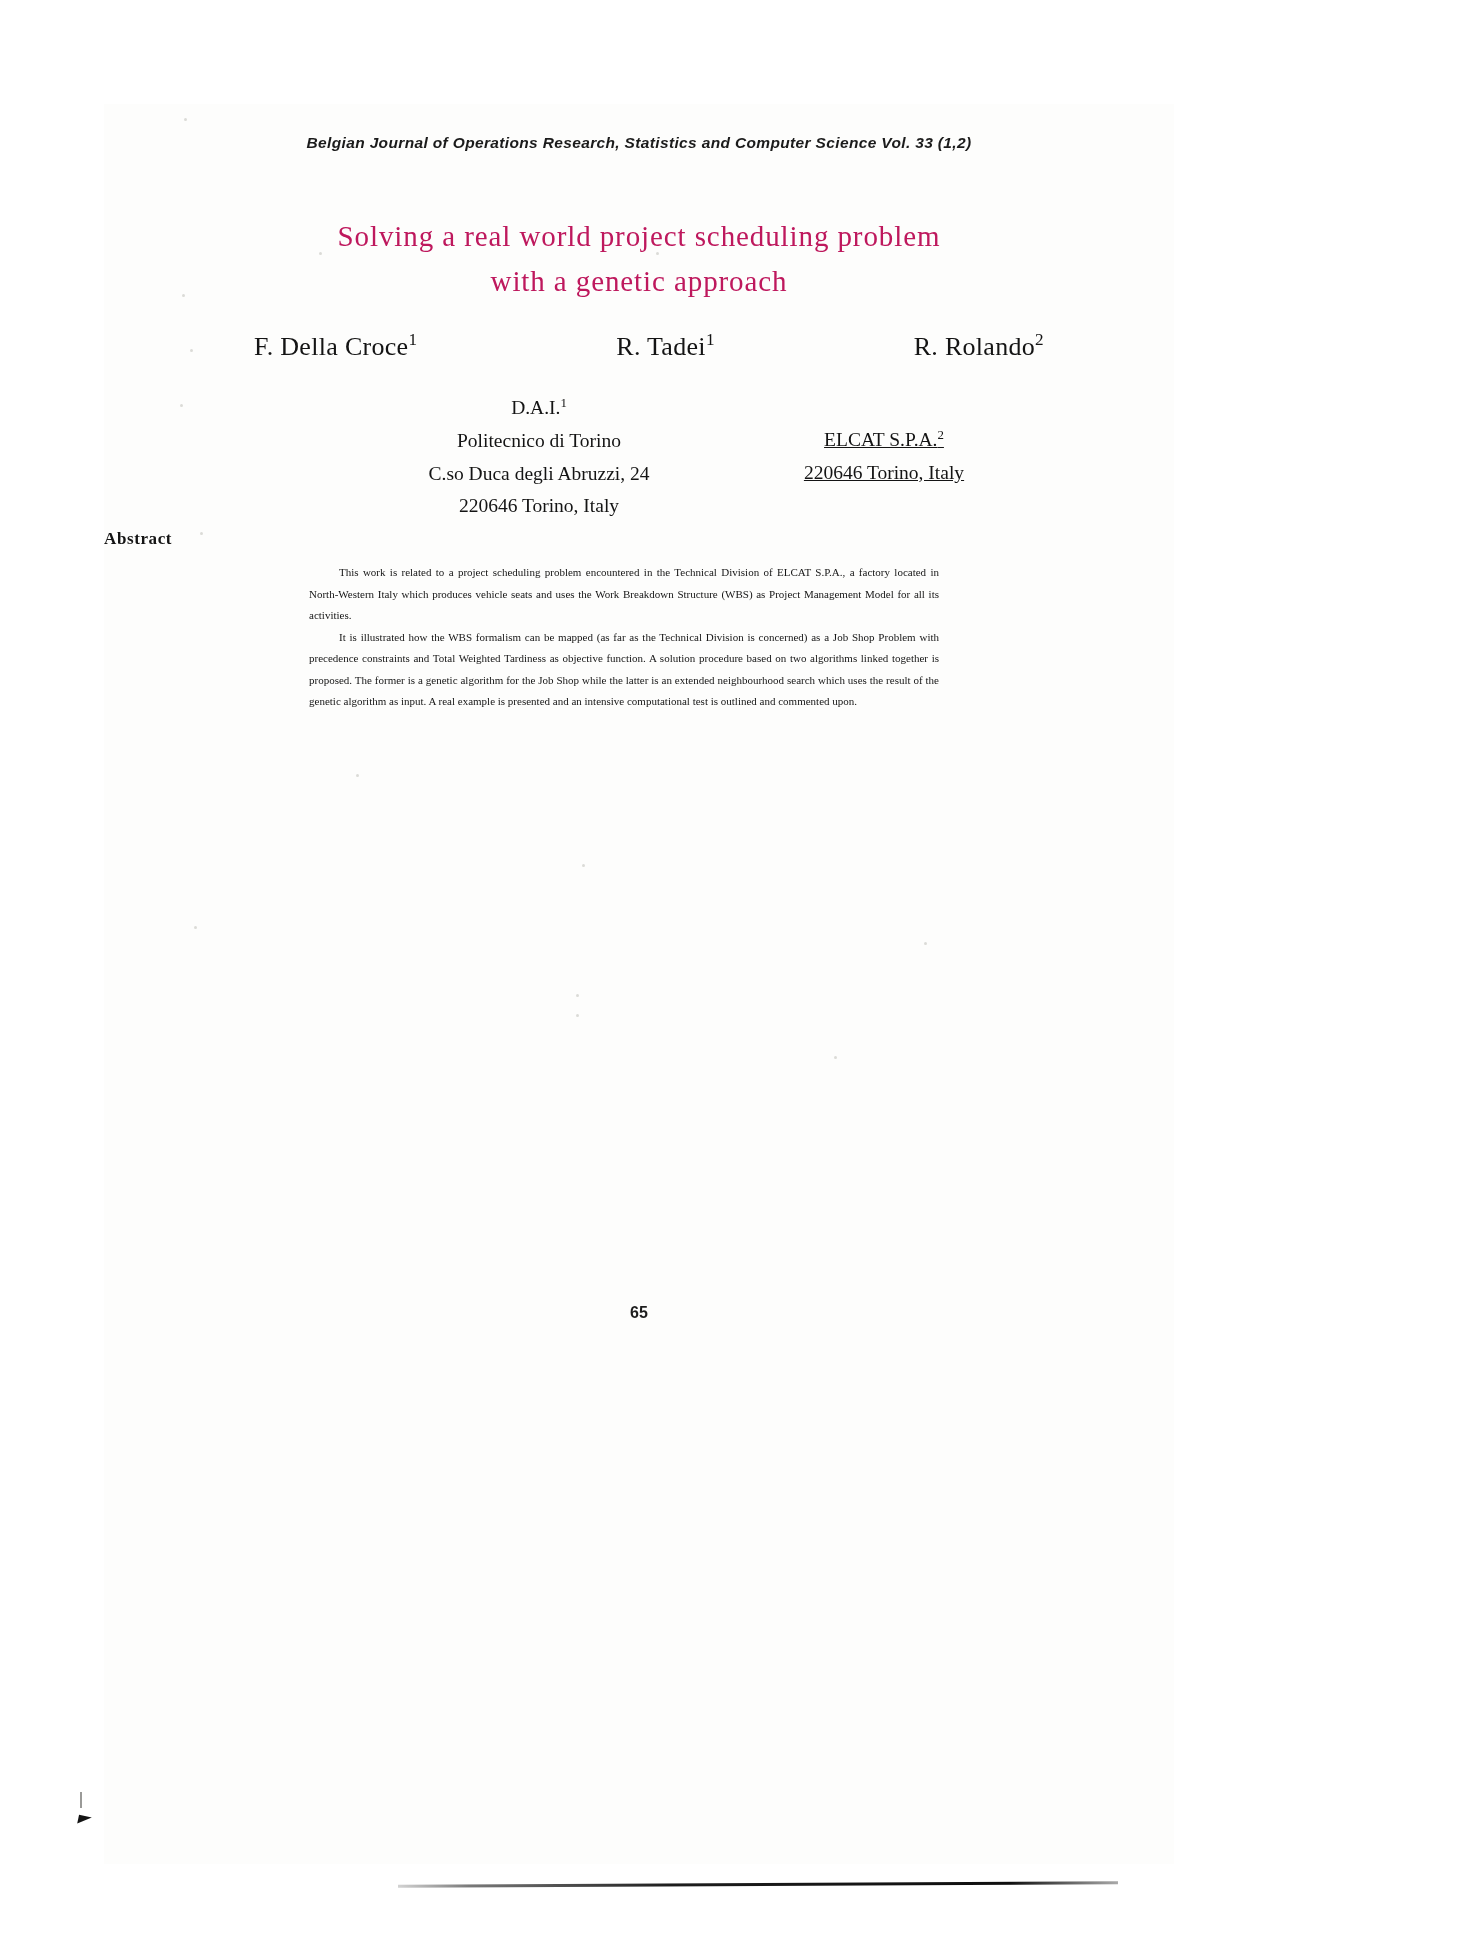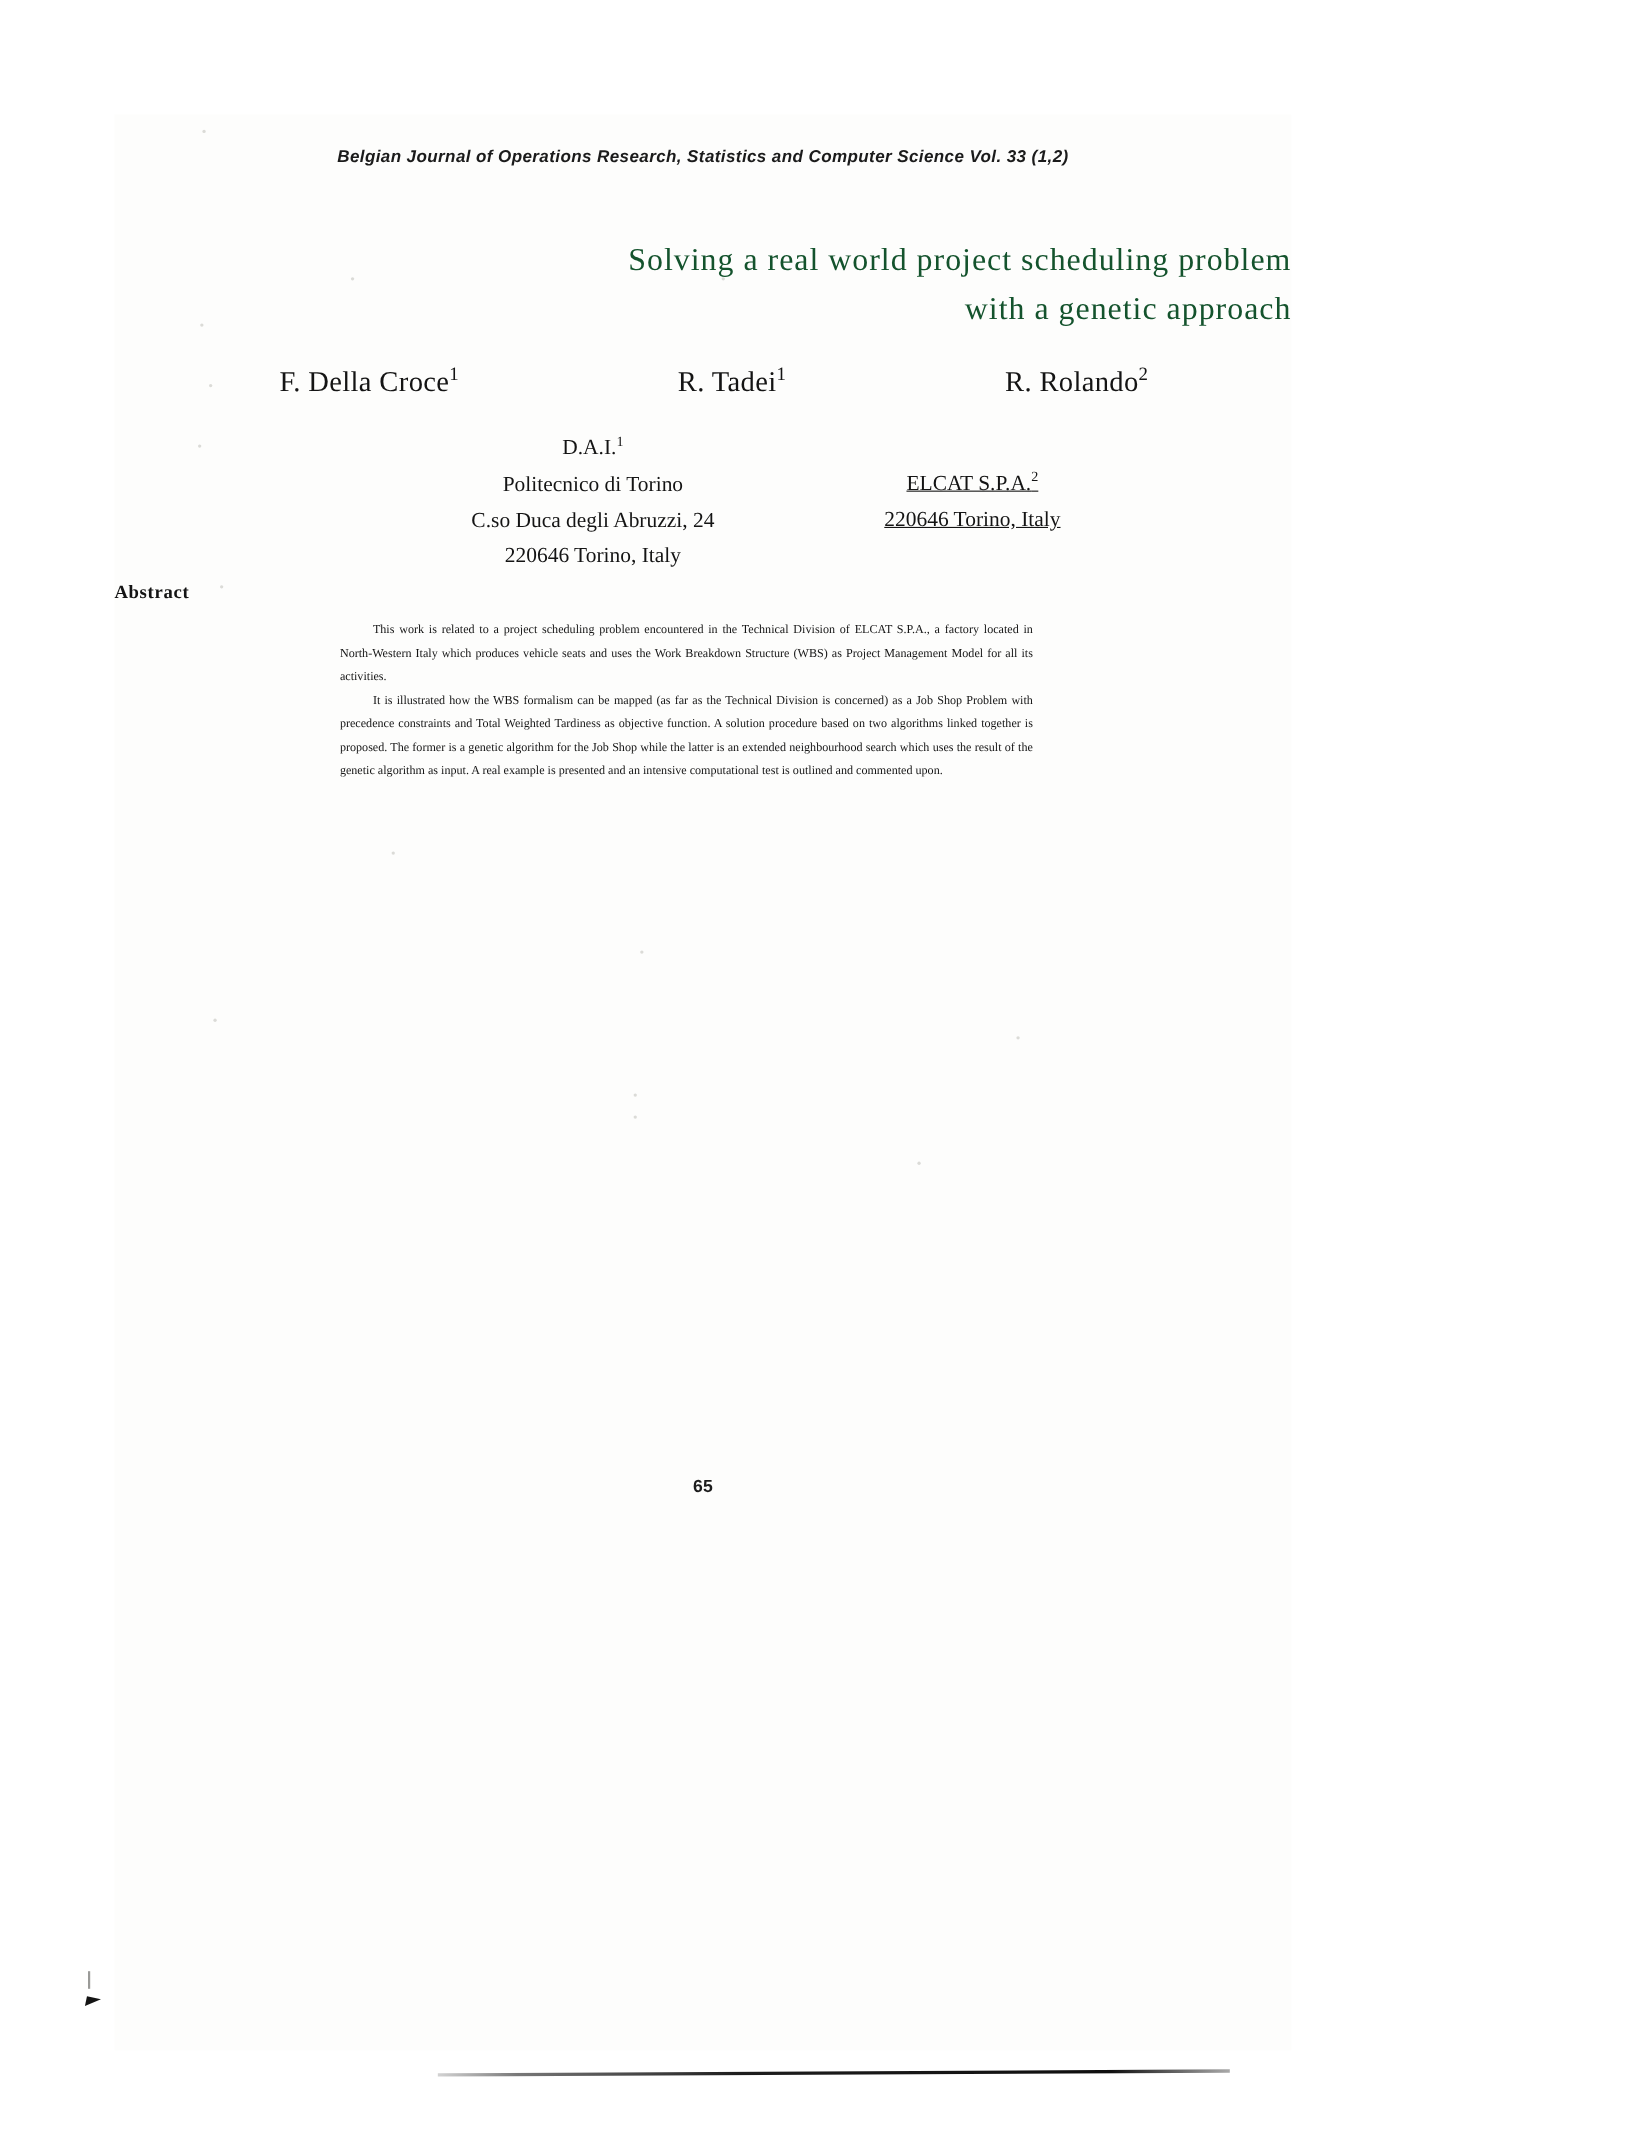--- a/index.html
+++ b/index.html
@@ -59,22 +59,21 @@
     left: 0;
     top: 110px;
     width: 100%;
     text-align: center;
   }
   .title-line {
     font-size: 29px;
     font-weight: 500;
     letter-spacing: .9px;
     line-height: 1.55;
-    color: #14532d;
-    text-align: right;
+    color: #be185d;
   }
 
   
   #authors {
     position: absolute;
     left: 150px;
     top: 228px;
     width: 790px;
     display: flex;
     justify-content: space-between;
@@ -156,21 +155,20 @@
   #folio {
     position: absolute;
     left: 0;
     top: 1200px;
     width: 100%;
     text-align: center;
     font-family: "Liberation Sans", "DejaVu Sans", sans-serif;
     font-size: 16px;
     font-weight: 600;
     color: #1d1d1d;
-    margin-top: 39px;
   }
 
   
   #scan-baseline {
     position: absolute;
     left: 398px;
     top: 1883px;
     width: 720px;
     height: 3px;
     background: linear-gradient(90deg,

